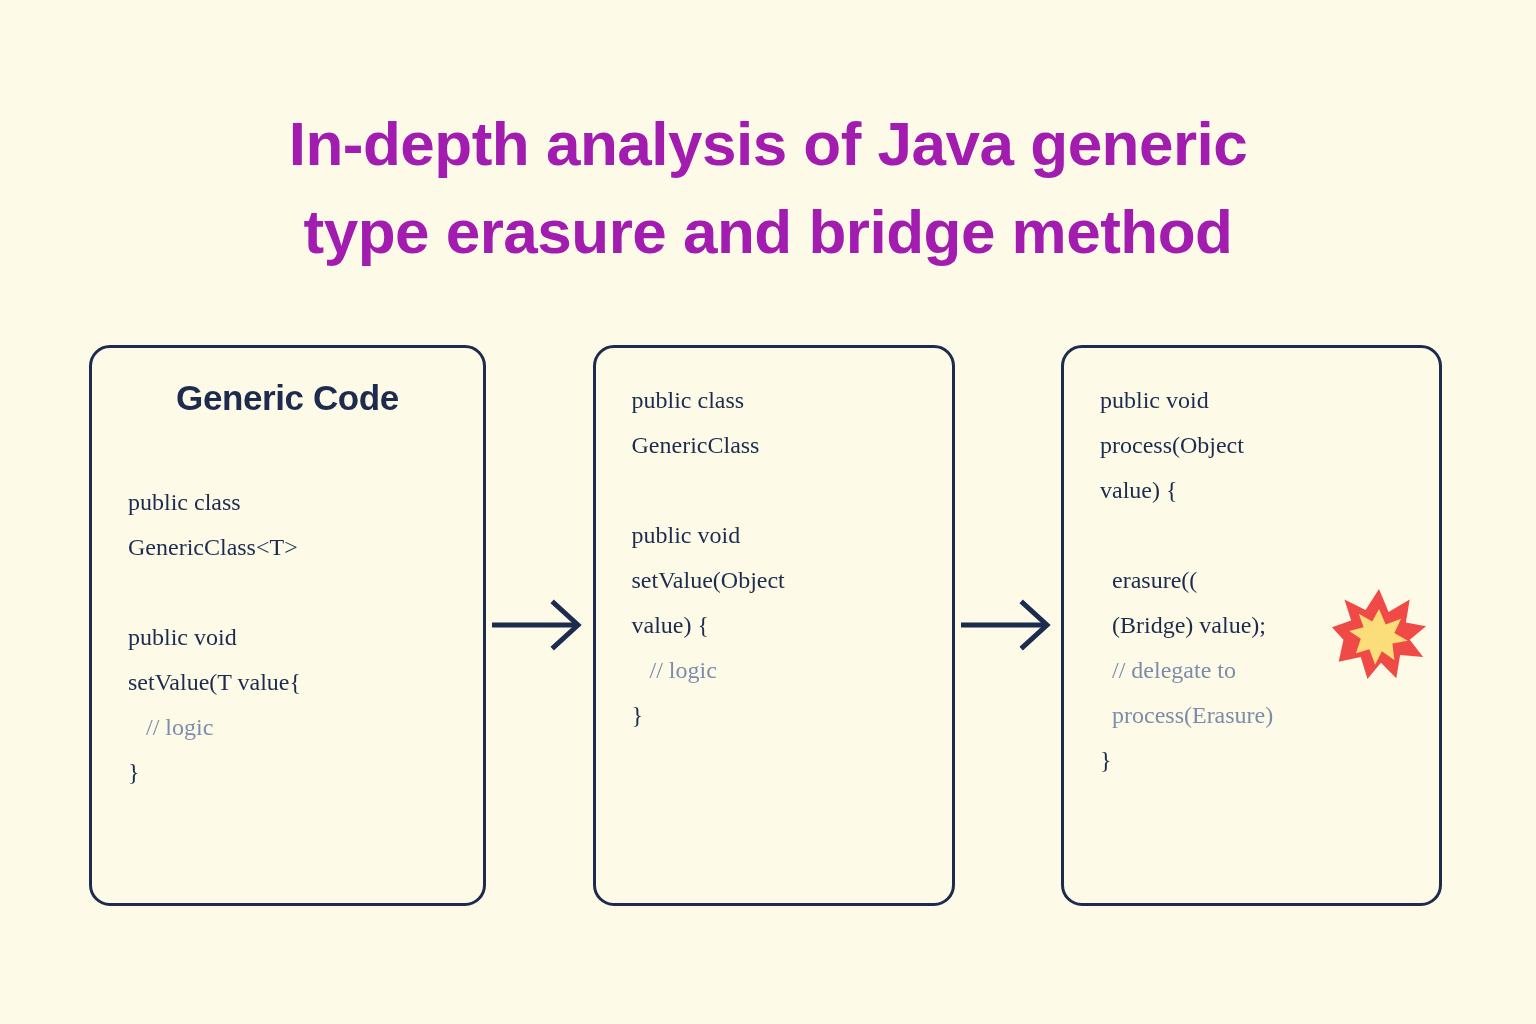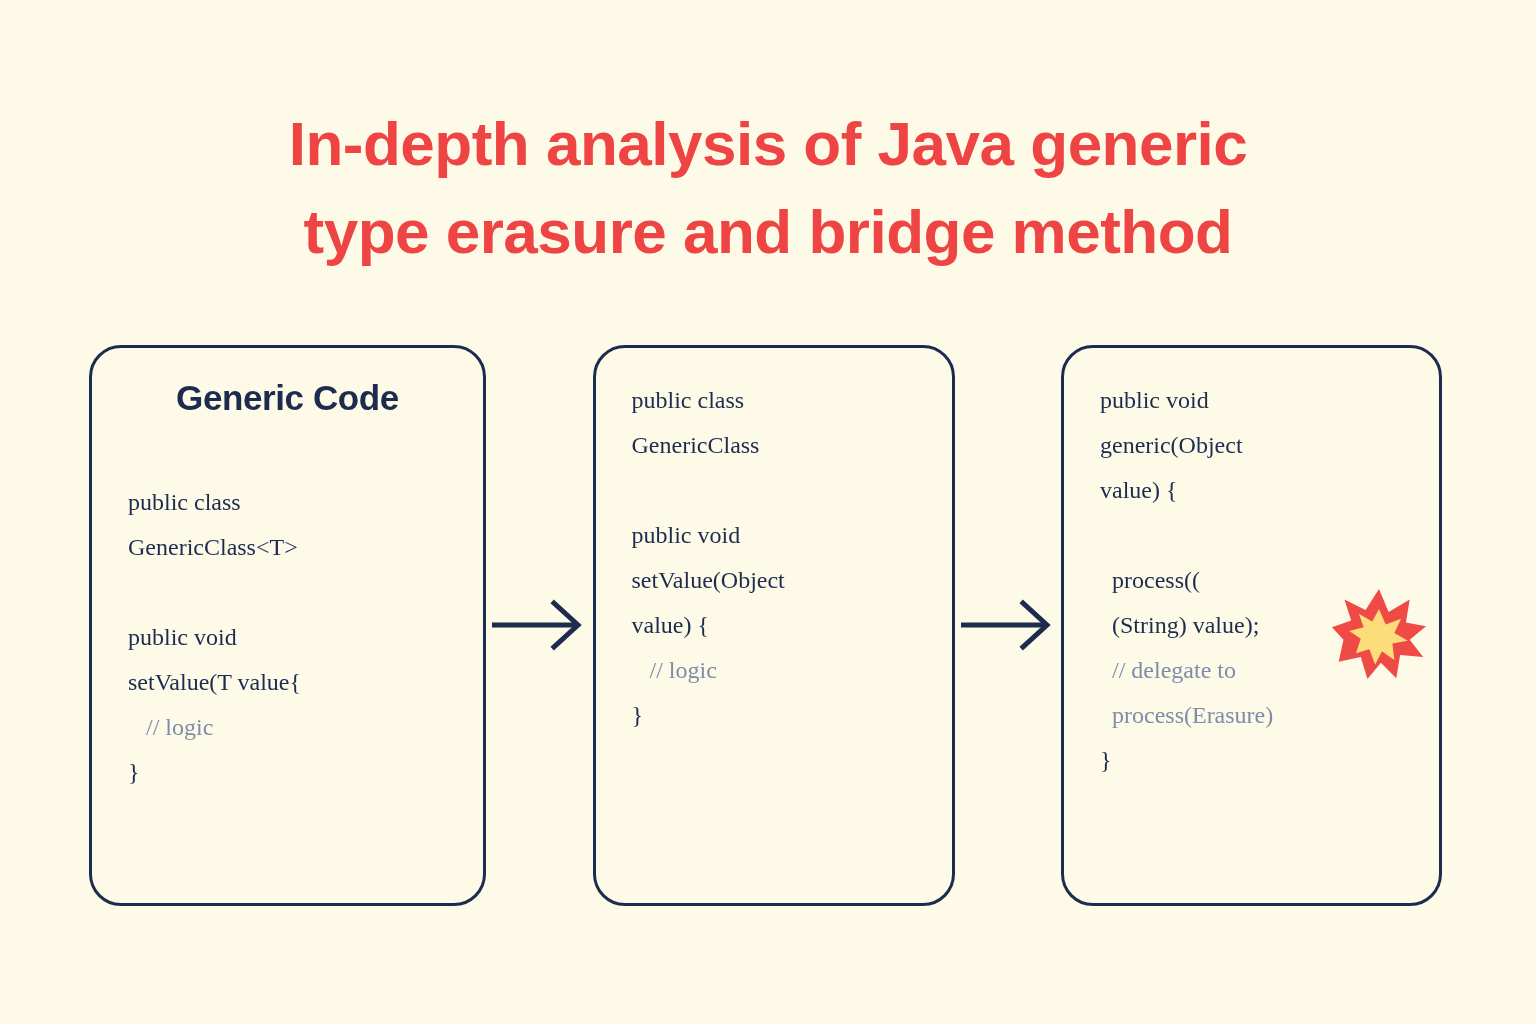--- a/index.html
+++ b/index.html
@@ -19,40 +19,40 @@
   #page-title {
     position: absolute;
     left: 0;
     top: 58px;
     width: 1536px;
     text-align: center;
     font-size: 62px;
     font-weight: bold;
     line-height: 1.42;
     letter-spacing: -0.5px;
-    color: #ef4444;
+    color: #a21caf;
     white-space: pre-line;
   }
 
   
   #flow {
     position: absolute;
     left: 89px;
     top: 345px;
     width: 1353px;
     height: 560px;
     display: flex;
     flex-direction: row;
     align-items: stretch;
   }
 
   .card {
     box-sizing: border-box;
     border: 3px solid #1d2b4f;
-    border-radius: 32px;
+    border-radius: 21px;
     background: #fdfbe7;
     position: relative;
     padding: 30px 36px 20px 36px;
     overflow: hidden;
   }
   .card.c1 { width: 397px; height: 561px; }
   .card.c2 { width: 362px; height: 561px; }
   .card.c3 { width: 381px; height: 561px; }
 
   .card-title {
@@ -138,24 +138,24 @@
     <span>
       <svg width="94" height="52" viewBox="0 0 94 52" aria-hidden="true">
         <line x1="0" y1="26" x2="84" y2="26" stroke="#1d2b4f" stroke-width="5"></line>
         <polyline points="62,4 86,26 62,48" fill="none" stroke="#1d2b4f" stroke-width="5" stroke-linecap="square" stroke-linejoin="miter"></polyline>
       </svg>
     </span>
   </div>
 
   <div class="card c3">
     <pre class="code"><span>public void</span>
-<span>generic(Object</span>
+<span>process(Object</span>
 <span>value) {</span>
-<span class="blank"></span><span>  process((</span>
-<span>  (String) value);</span>
+<span class="blank"></span><span>  erasure((</span>
+<span>  (Bridge) value);</span>
 <span class="cmt">  // delegate to</span>
 <span class="cmt">  process(Erasure)</span>
 <span>}</span>
 </pre>
 
     <span id="collision-icon">
       <svg width="96" height="96" viewBox="0 0 100 100" aria-hidden="true">
         <polygon points="50,3 60,27 82,14 78,38 99,42 82,56 96,74 72,72 68,96 52,80 38,97 31,74 8,79 13,56 1,43 21,36 14,14 36,25" fill="#f04a47"></polygon>
         <polygon points="50,24 57,40 73,34 66,49 80,57 64,60 66,77 53,68 46,82 40,66 26,70 31,55 19,47 34,43 29,29 43,37" fill="#fbdd7a"></polygon>
       </svg>

